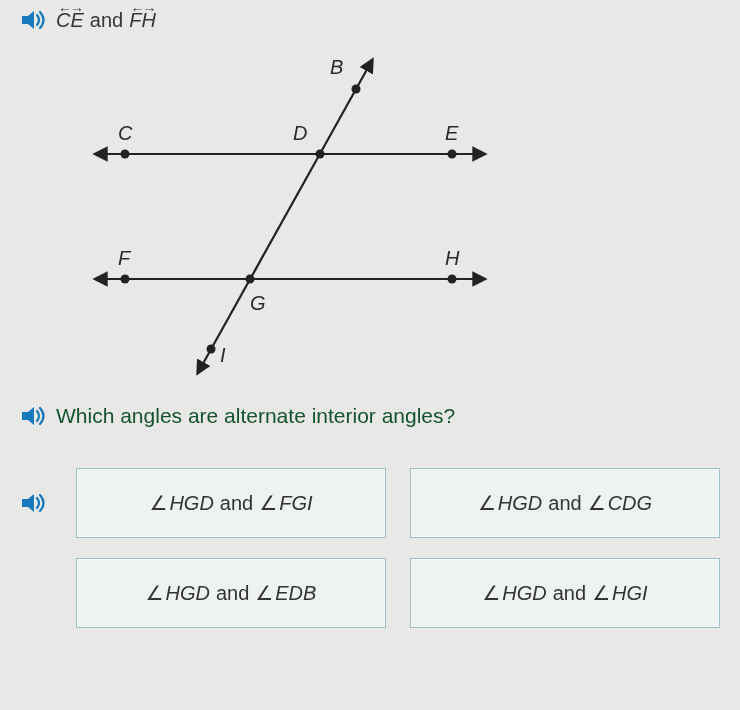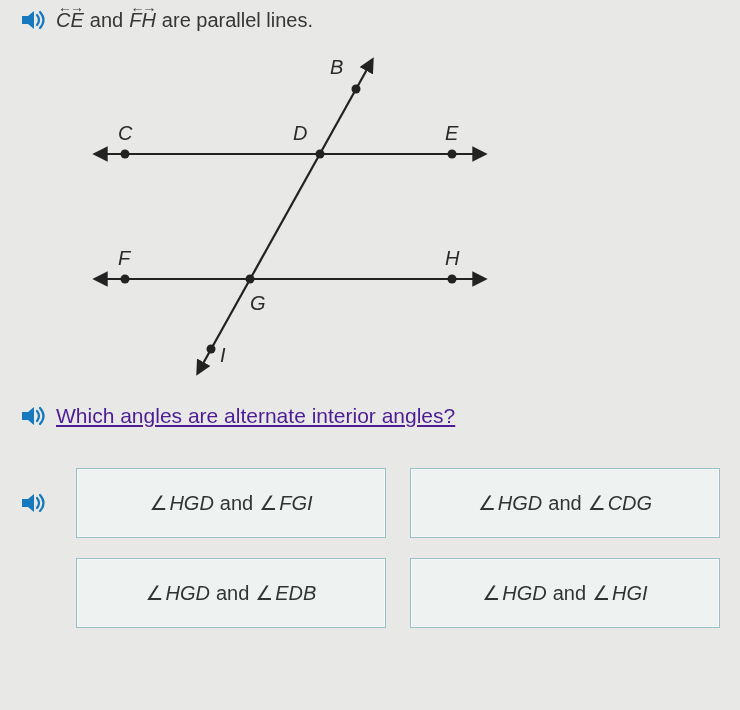--- a/index.html
+++ b/index.html
@@ -38,22 +38,21 @@
     }
     .figure-wrap {
       width: 430px;
       height: 350px;
       margin: 10px 0 10px 60px;
       position: relative;
     }
     .figure-wrap svg { position: absolute; inset: 0; }
     .question {
       font-size: 21px;
-      color: #4c1d95;
-      text-decoration: underline;
+      color: #14532d;
     }
     .answers {
       margin-top: 40px;
       display: flex;
       gap: 12px;
       align-items: flex-start;
     }
     .answers-left { width: 54px; display: flex; align-items: center; height: 70px; }
     .grid {
       display: grid;
@@ -97,21 +96,20 @@
   <span class="statement">
     <span class="line-sym">
       <span class="over">←→</span>
       <span>CE</span>
     </span>
     <span>and</span>
     <span class="line-sym">
       <span class="over">←→</span>
       <span>FH</span>
     </span>
-    <span>are parallel lines.</span>
   </span>
 </div>
 
 <div class="figure-wrap">
   <svg viewBox="0 0 430 350">
     <defs>
       <marker id="arr" viewBox="0 0 10 10" refX="5" refY="5" markerWidth="7" markerHeight="7" orient="auto-start-reverse">
         <path d="M 0 0 L 10 5 L 0 10 Z" fill="#222"></path>
       </marker>
     </defs>

